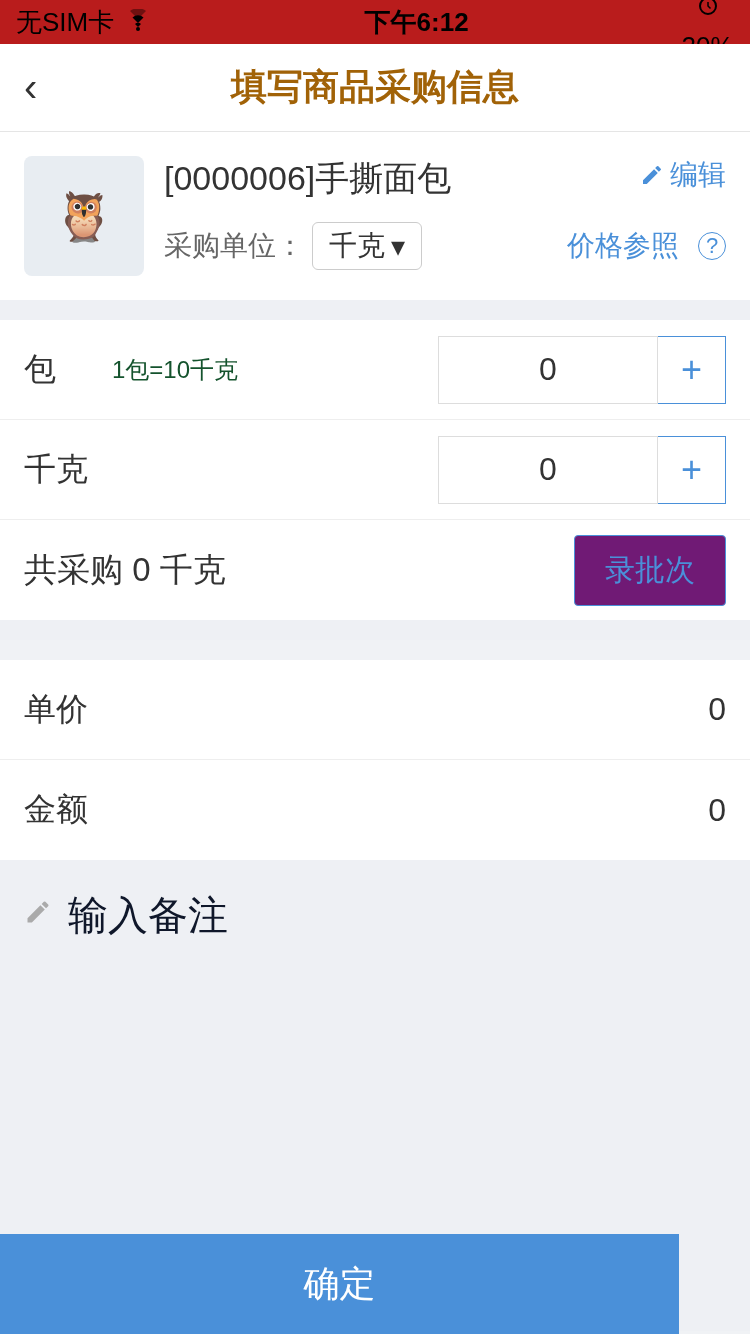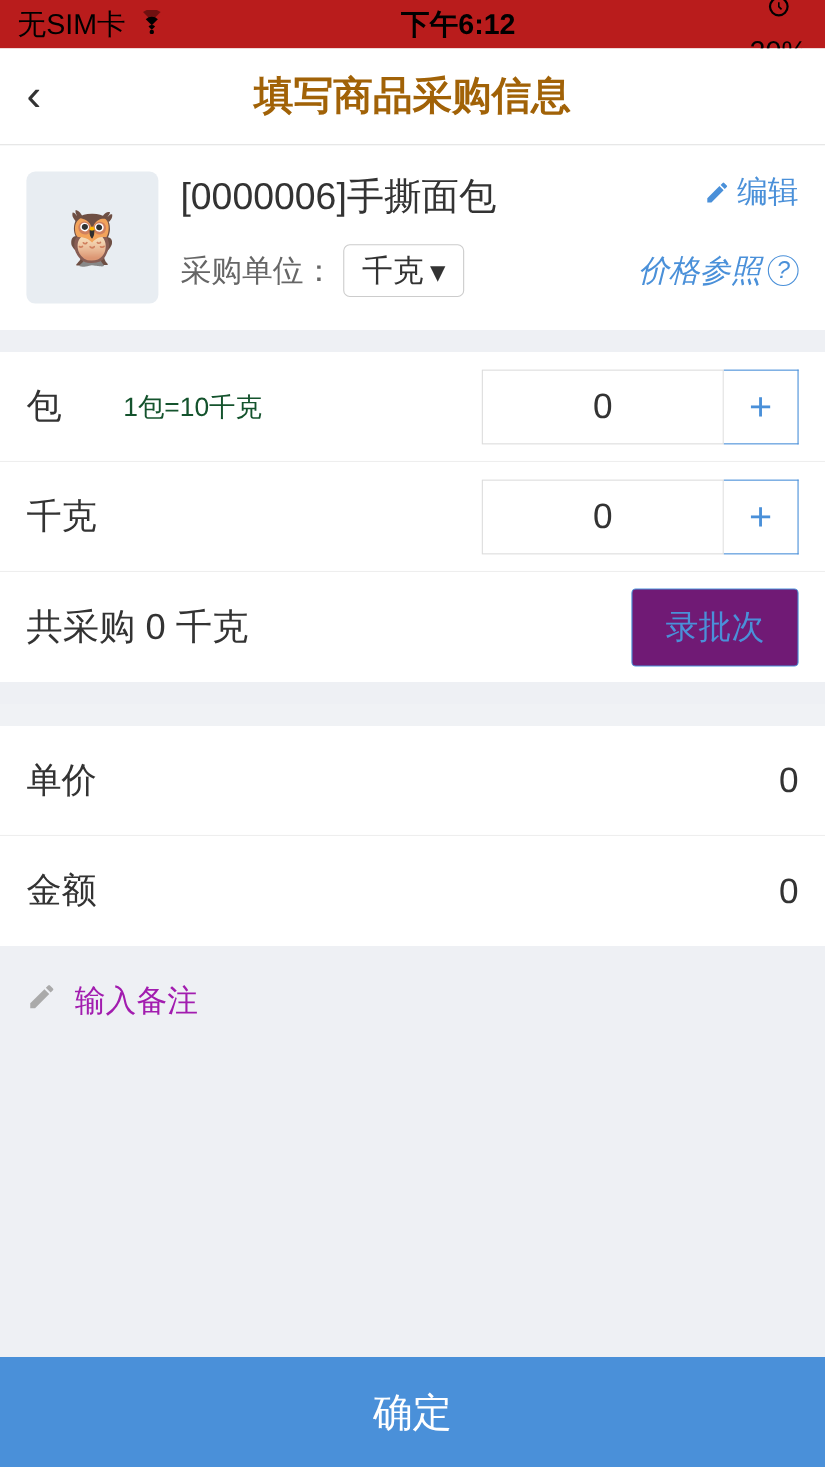--- a/index.html
+++ b/index.html
@@ -149,23 +149,22 @@
       display: flex;
       align-items: center;
       gap: 6px;
       cursor: pointer;
     }
     .price-ref {
       color: #4a90d9;
       font-size: 28px;
       display: flex;
       align-items: center;
-      gap: 6px;
-      cursor: pointer;
-      font-style: italic;
+      gap: 19px;
+      cursor: pointer;
     }
 
     
     .section-divider {
       width: 750px;
       height: 20px;
       background: #eef0f4;
     }
 
     
@@ -278,37 +277,37 @@
       display: flex;
       align-items: center;
       gap: 16px;
       min-height: 100px;
     }
     .pencil-icon {
       color: #aaa;
       font-size: 30px;
     }
     .note-placeholder {
-      font-size: 28px;
-      color: #a21caf;
+      font-size: 40px;
+      color: #0f172a;
     }
 
     
     .bottom-space {
       background: #eef0f4;
       flex: 1;
       min-height: 300px;
     }
 
     
     .confirm-btn-container {
       position: fixed;
       bottom: 0;
       left: 0;
-      width: 750px;
+      width: 679px;
       background: #4a90d9;
       height: 100px;
       display: flex;
       align-items: center;
       justify-content: center;
       cursor: pointer;
     }
     .confirm-btn-text {
       font-size: 36px;
       color: #fff;

